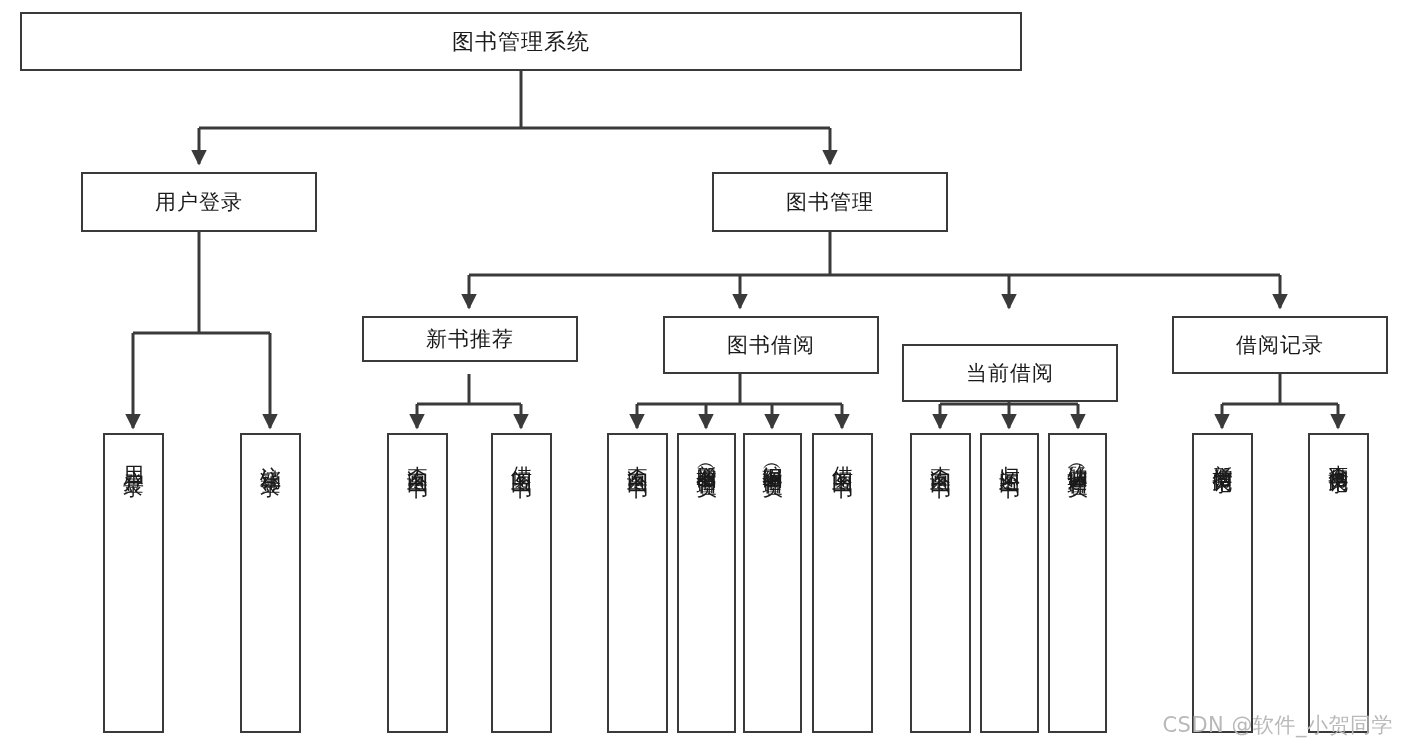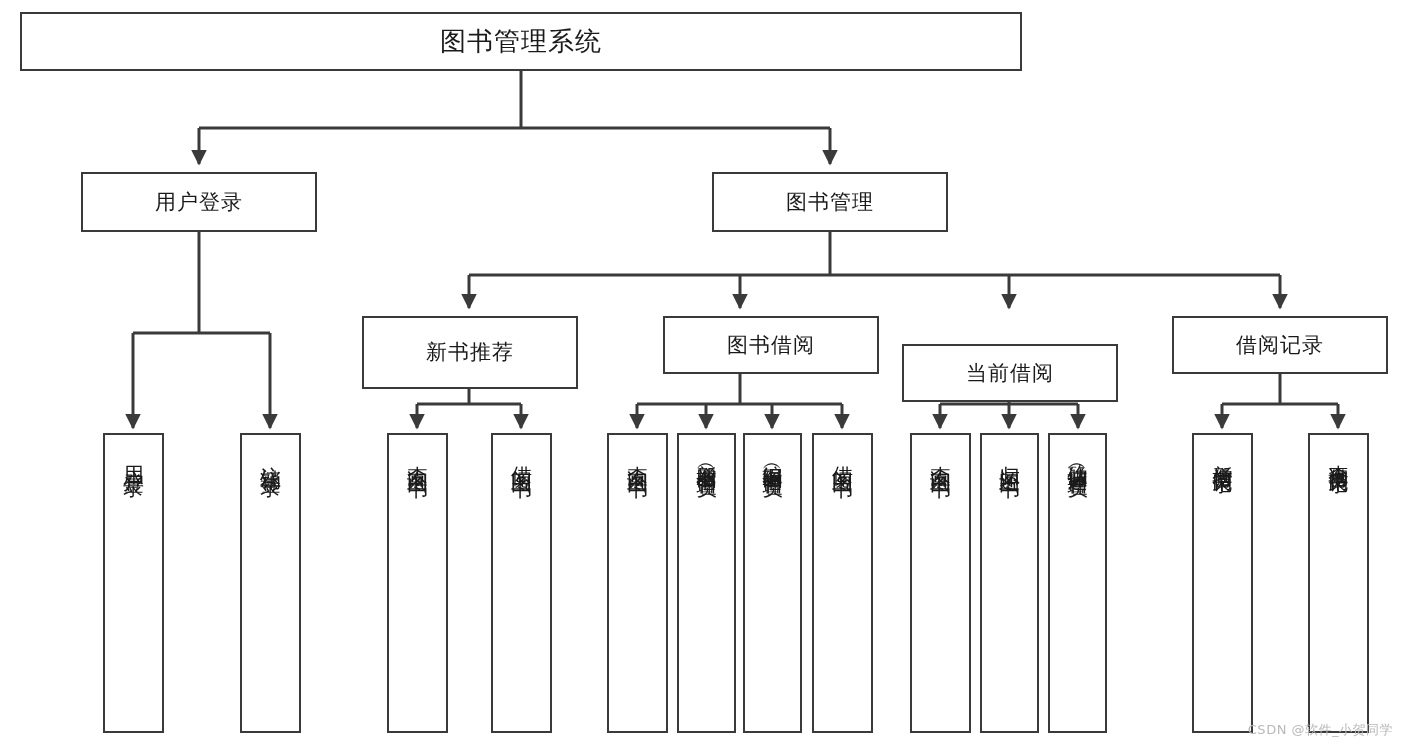--- a/index.html
+++ b/index.html
@@ -35,21 +35,21 @@
     z-index:2;
   }
   .node .label{
     font-size:21px;
     line-height:1.25;
     letter-spacing:1px;
     color:#1a1a1a;
     white-space:nowrap;
   }
   
-  .node.root .label{ font-size:26px; }
+  .node.root .label{ font-size:22px; }
   
   .node.branch .label{ font-size:21px; }
 
   
   .node.leaf{
     align-items:flex-start;
     justify-content:center;
     padding-top:14px;
   }
   .node.leaf .label{
@@ -62,21 +62,21 @@
     white-space:nowrap;
     text-align:start;
   }
   .node.leaf.tall .label{ font-size:20px; letter-spacing:2px; }
 
   
   #watermark{
     position:absolute;
     right:12px;
     bottom:8px;
-    font-size:13px;
+    font-size:21px;
     color:#b9b9b9;
     letter-spacing:0.5px;
     z-index:5;
     white-space:nowrap;
     pointer-events:none;
   }
 </style>
 </head>
 <body>
 
@@ -140,21 +140,21 @@
   </div>
 
   <div class="node branch" style="left:81px; top:172px; width:236px; height:60px;">
     <span class="label">用户登录</span>
   </div>
 
   <div class="node branch" style="left:712px; top:172px; width:236px; height:60px;">
     <span class="label">图书管理</span>
   </div>
 
-  <div class="node branch" style="left:362px; top:316px; width:216px; height:73px;justify-content:center;">
+  <div class="node branch" style="left:362px; top:316px; width:216px; height:46px;justify-content:center;">
     <span class="label">新书推荐</span>
   </div>
 
   <div class="node branch" style="left:633px; top:316px; width:216px; height:58px;margin-left:30px;">
     <span class="label">图书借阅</span>
   </div>
 
   <div class="node branch" style="left:902px; top:316px; width:216px; height:58px;margin-top:28px;">
     <span class="label">当前借阅</span>
   </div>

